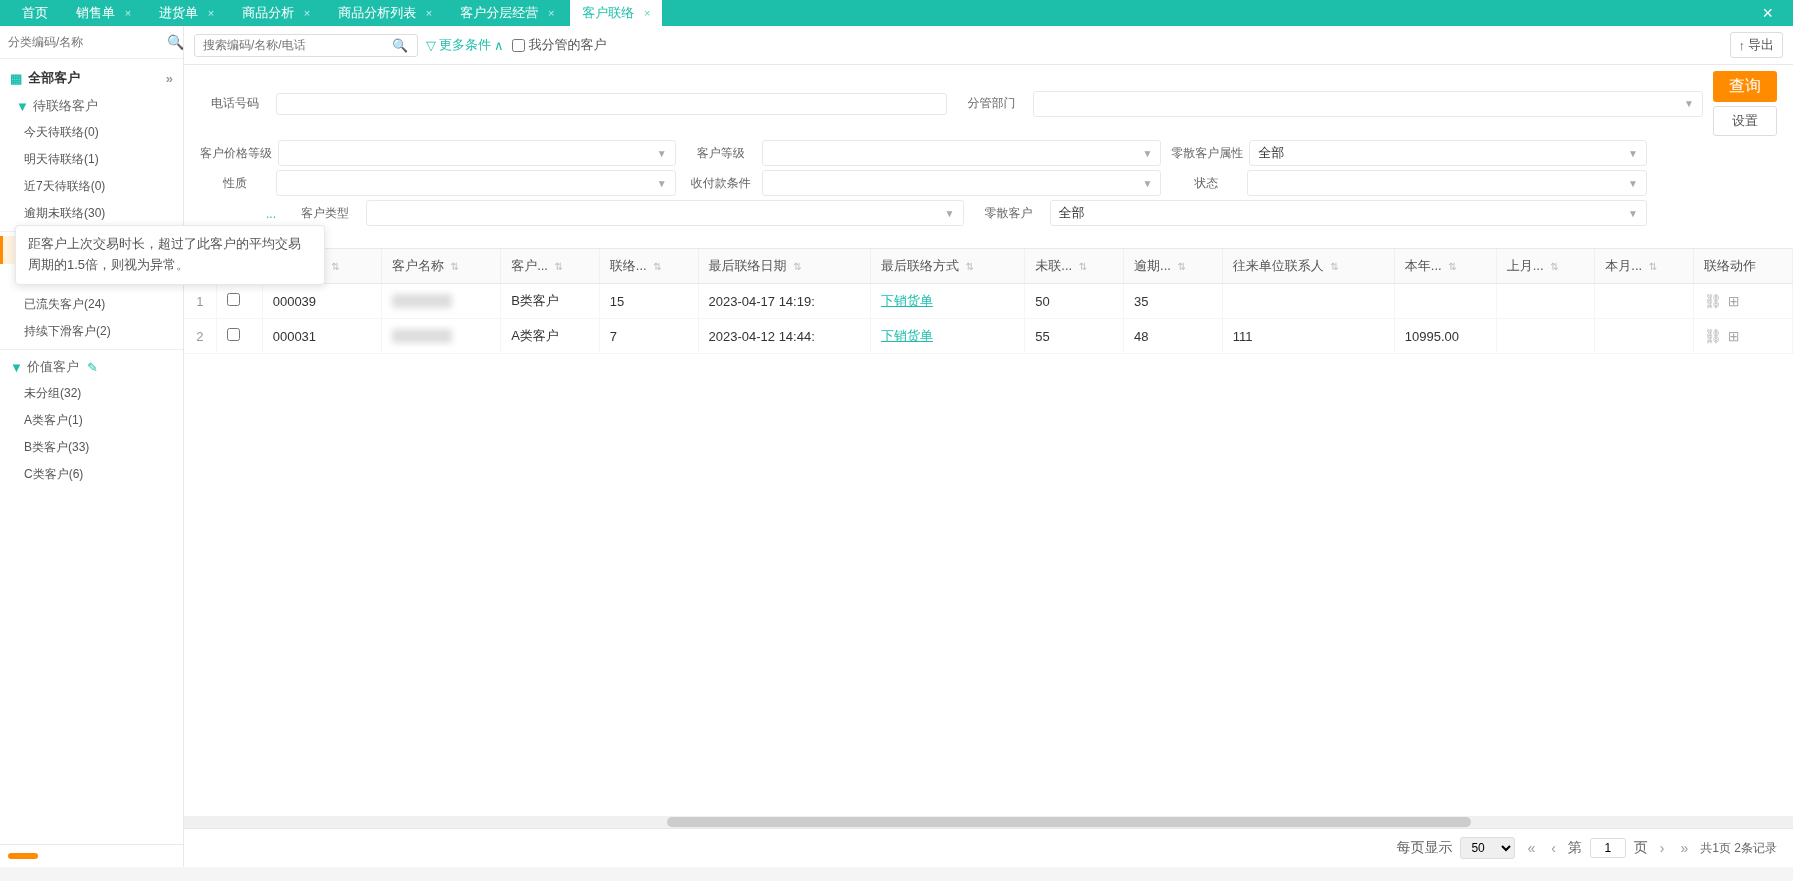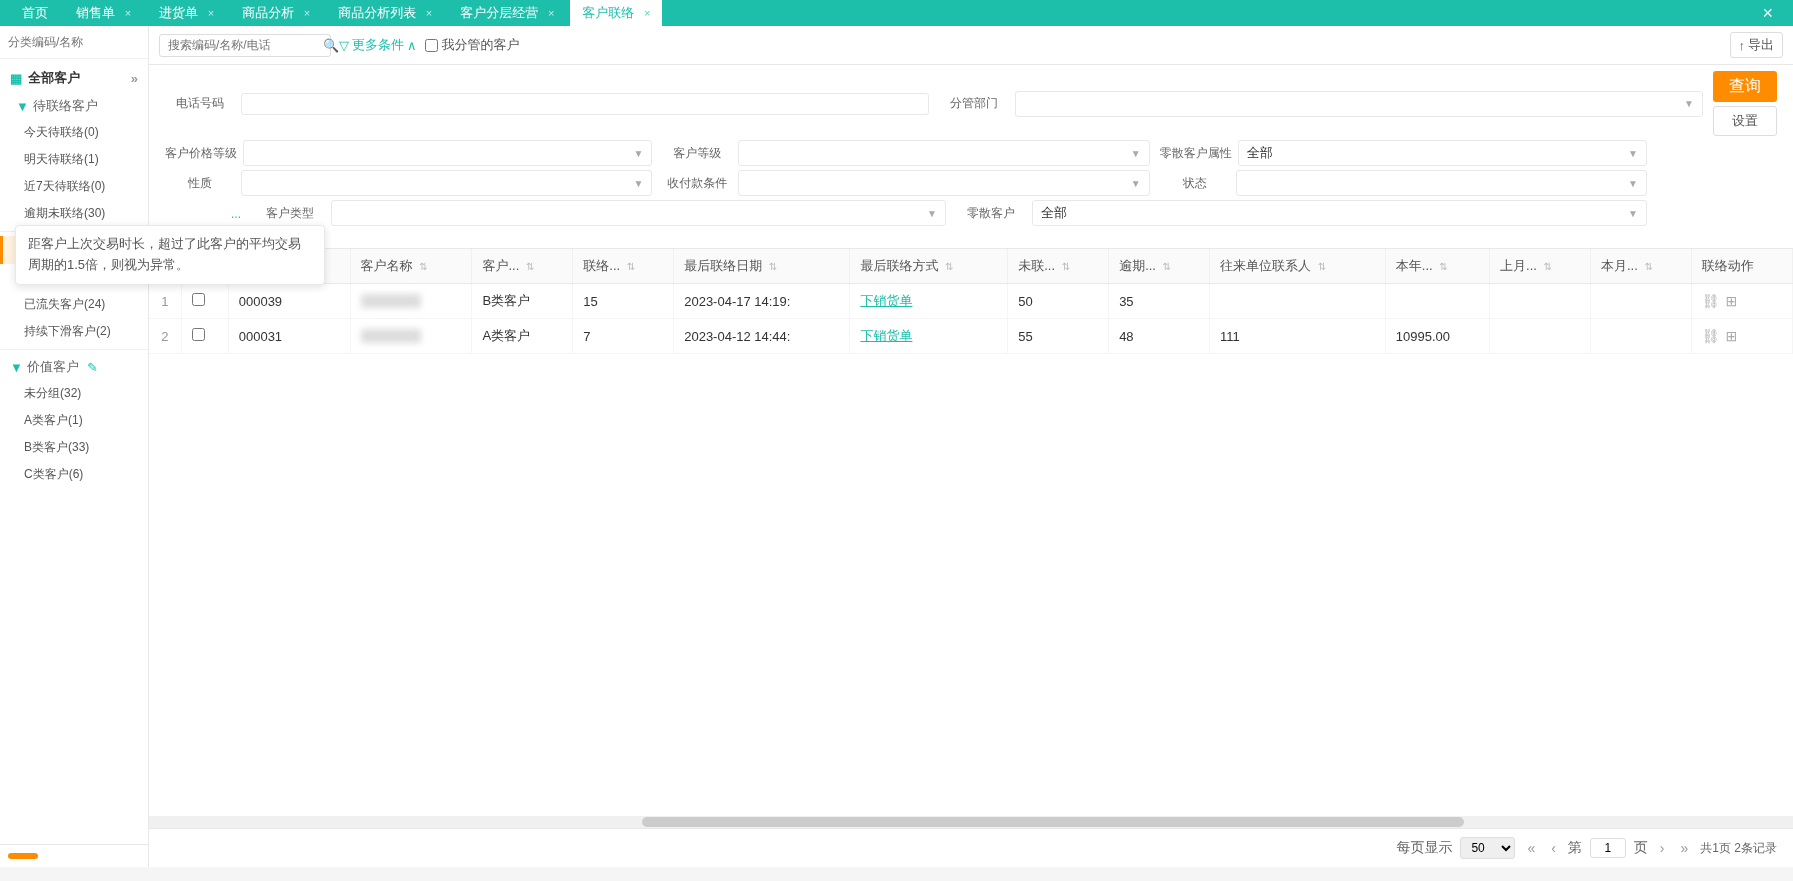--- a/index.html
+++ b/index.html
@@ -26,21 +26,21 @@
     .nav-item.active { background: #fff; color: #1dbfab; }
     .nav-item .close-x { margin-left: 6px; font-size: 11px; opacity: 0.7; }
     .nav-spacer { flex: 1; }
     .nav-close { color: #fff; cursor: pointer; font-size: 18px; padding: 0 10px; }
 
     
     .main-layout { display: flex; height: calc(881px - 40px); }
 
     
     .sidebar {
-      width: 149px;
+      width: 184px;
       background: #fff;
       border-right: 1px solid #e8e8e8;
       display: flex;
       flex-direction: column;
       overflow: hidden;
       flex-shrink: 0;
     }
     .sidebar-search {
       padding: 8px;
       border-bottom: 1px solid #f0f0f0;
@@ -112,21 +112,21 @@
       border-bottom: 1px solid #e8e8e8;
       display: flex;
       align-items: center;
       gap: 8px;
     }
     .filter-search {
       display: flex;
       border: 1px solid #ddd;
       border-radius: 3px;
       padding: 3px 8px;
-      width: 172px;
+      width: 224px;
     }
     .filter-search input { border: none; outline: none; font-size: 12px; color: #999; flex: 1; }
     .filter-search .icon { color: #1dbfab; }
     .filter-more {
       display: flex;
       align-items: center;
       gap: 3px;
       color: #1dbfab;
       cursor: pointer;
       font-size: 12px;

